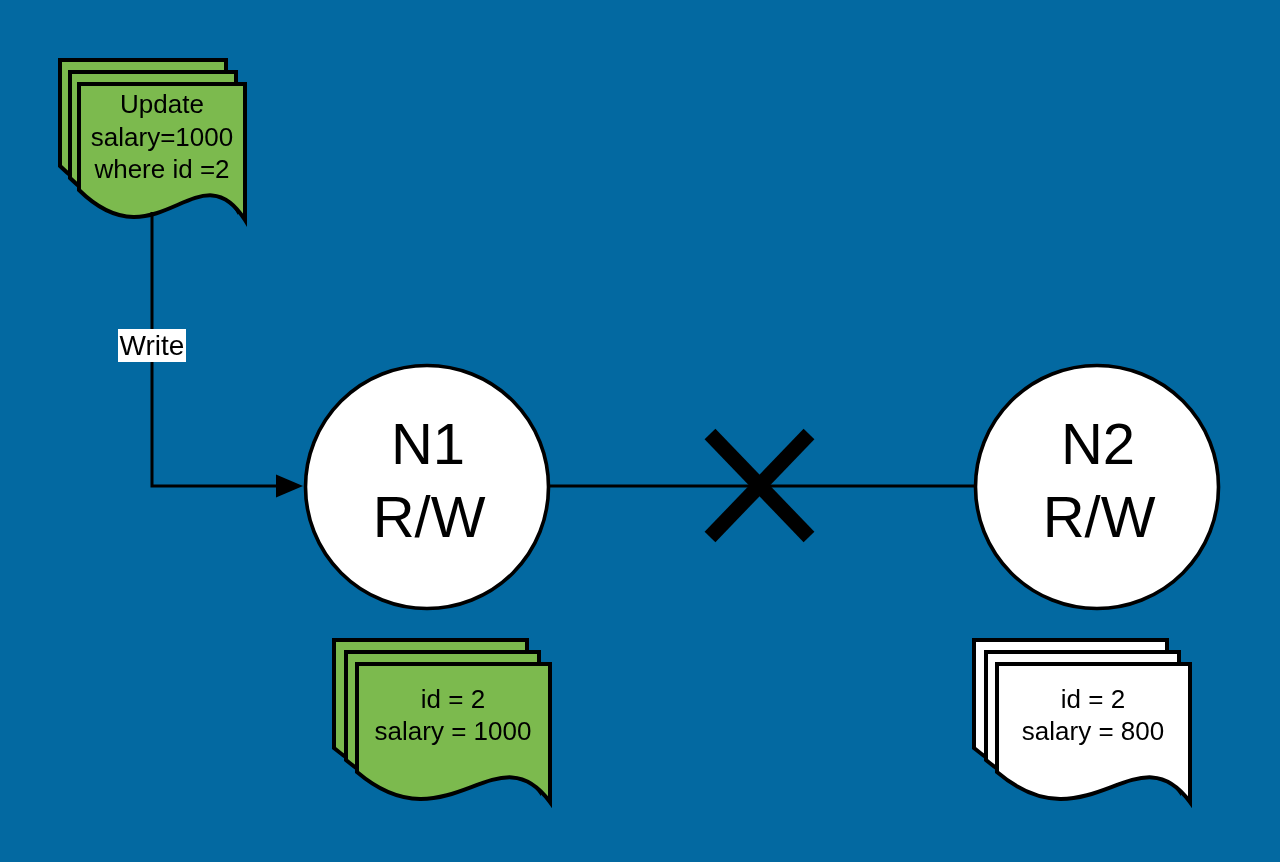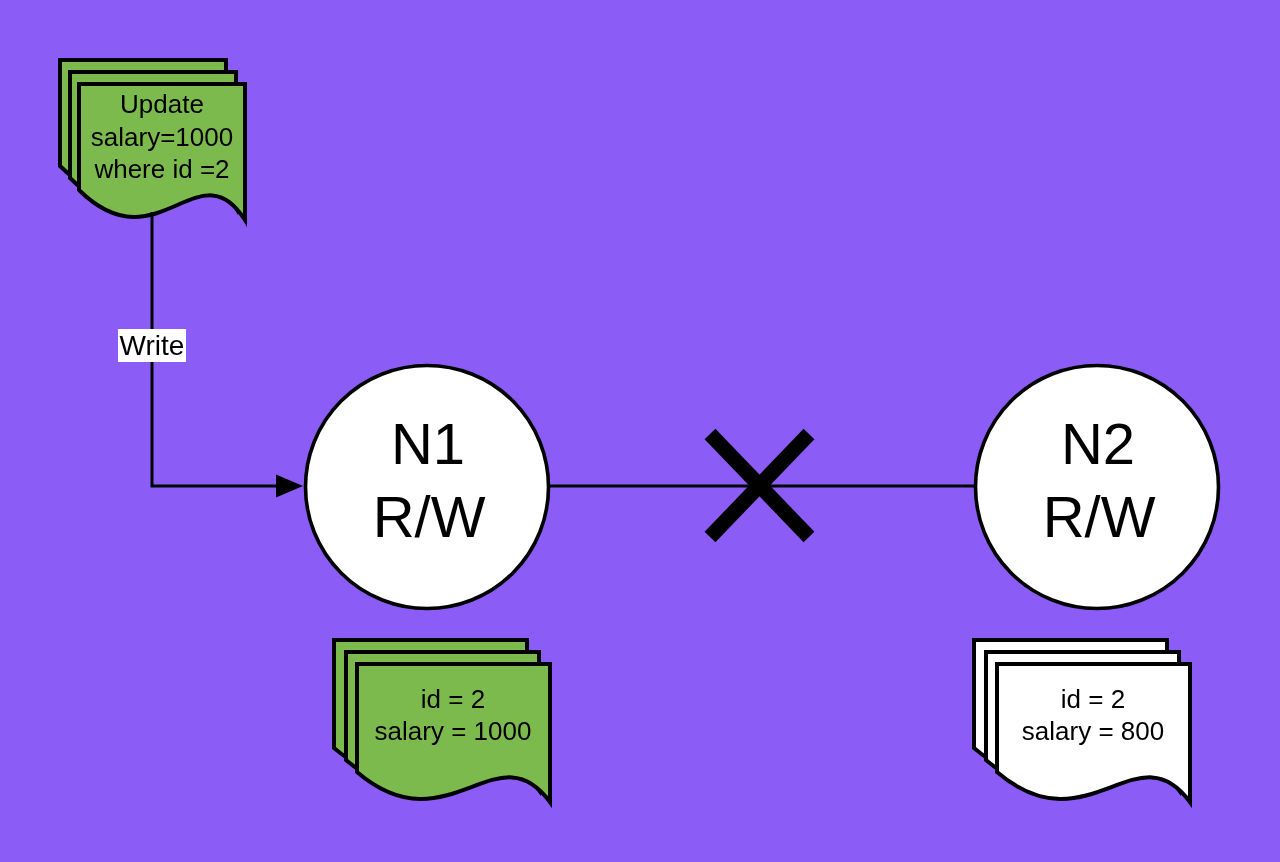--- a/index.html
+++ b/index.html
@@ -5,21 +5,21 @@
   html, body {
     margin: 0;
     padding: 0;
     background: #ffffff;
     font-family: "Liberation Sans", sans-serif;
   }
   .canvas {
     position: relative;
     width: 1280px;
     height: 862px;
-    background: #8b5cf6;
+    background: #0369a1;
     overflow: hidden;
   }
   svg { display: block; }
   .doc-sheet {
     stroke: #000000;
     stroke-width: 4;
     stroke-linejoin: miter;
   }
   .doc-text {
     font-size: 26px;

